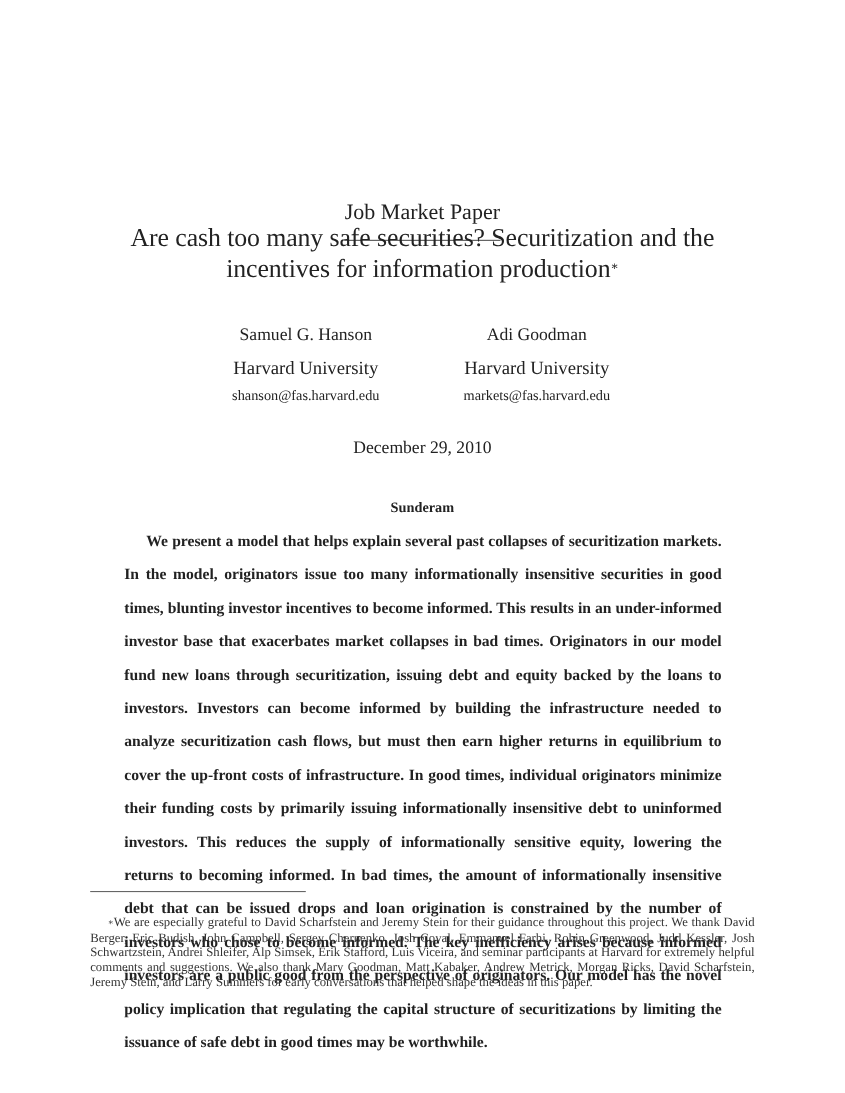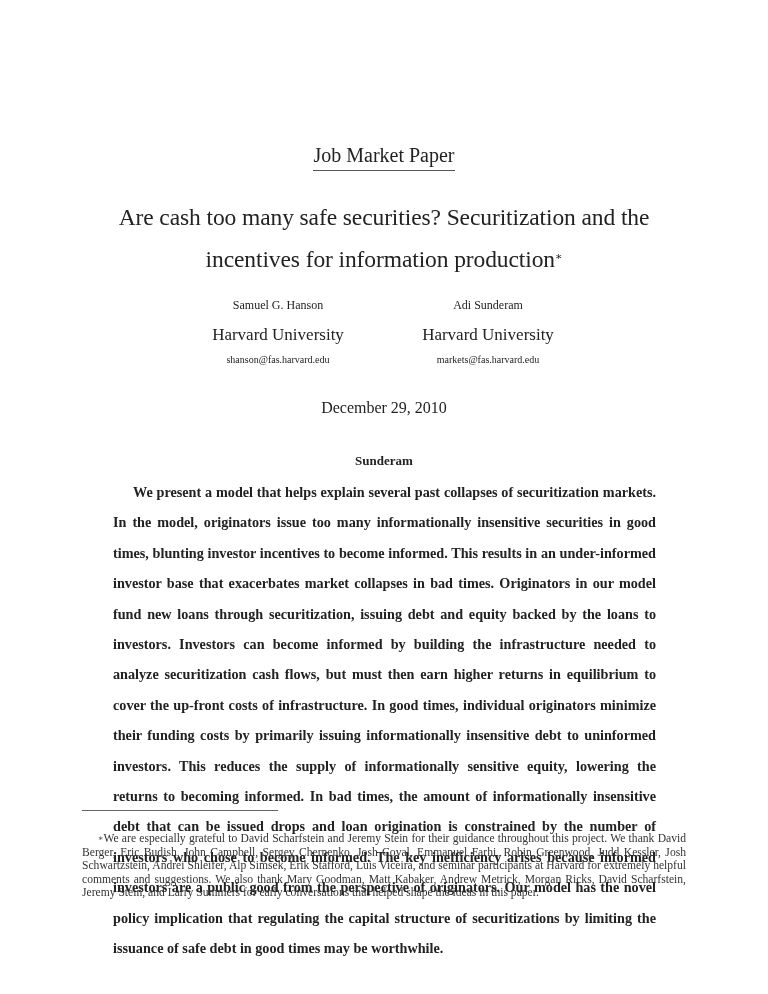--- a/index.html
+++ b/index.html
@@ -19,41 +19,42 @@
     .center { left: 0; width: 768px; text-align: center; }
 
     .jmp {
       top: 143px;
       font-size: 20px;
       line-height: 24px;
     }
     .jmp span {
       display: inline-block;
       border-bottom: 1.3px solid #555;
-      padding-bottom: 3px;
+      padding-bottom: 13px;
+      margin-top: 38px;
     }
 
     .title-line {
       font-size: 23.5px;
       line-height: 28px;
       letter-spacing: -0.1px;
     }
     .t1 { top: 203px; }
-    .t2 { top: 245px; }
+    .t2 { top: 231px; }
     .t2 sup { font-size: 11px; vertical-align: top; position: relative; top: -3px; }
 
     .author-col {
       width: 200px;
       text-align: center;
     }
     .a1 { left: 178px; }
     .a2 { left: 388px; }
-    .author-name { top: 295px; font-size: 12px; line-height: 20px; }
+    .author-name { top: 295px; font-size: 16px; line-height: 20px; }
     .author-aff { top: 327px; font-size: 17px; line-height: 16px; }
-    .author-email { top: 352px; font-size: 10px; line-height: 16px; }
+    .author-email { top: 352px; font-size: 13px; line-height: 16px; }
 
     .date { top: 398px; font-size: 16px; line-height: 20px; }
 
     .abstract-head {
       top: 453px;
       font-size: 13px;
       font-weight: bold;
       line-height: 16px;
     }
 
@@ -93,21 +94,21 @@
 <body>
 
 <div class="abs center jmp">
   <span>Job Market Paper</span>
 </div>
 
 <div class="abs center title-line t1">Are cash too many safe securities? Securitization and the</div>
 <div class="abs center title-line t2"><span>incentives for information production</span><sup>∗</sup></div>
 
 <div class="abs author-col a1 author-name">Samuel G. Hanson</div>
-<div class="abs author-col a2 author-name">Adi Sunderam</div>
+<div class="abs author-col a2 author-name">Adi Goodman</div>
 
 <div class="abs author-col a1 author-aff">Harvard University</div>
 <div class="abs author-col a2 author-aff">Harvard University</div>
 
 <div class="abs author-col a1 author-email">shanson@fas.harvard.edu</div>
 <div class="abs author-col a2 author-email">markets@fas.harvard.edu</div>
 
 <div class="abs center date">December 29, 2010</div>
 
 <div class="abs center abstract-head">Sunderam</div>

